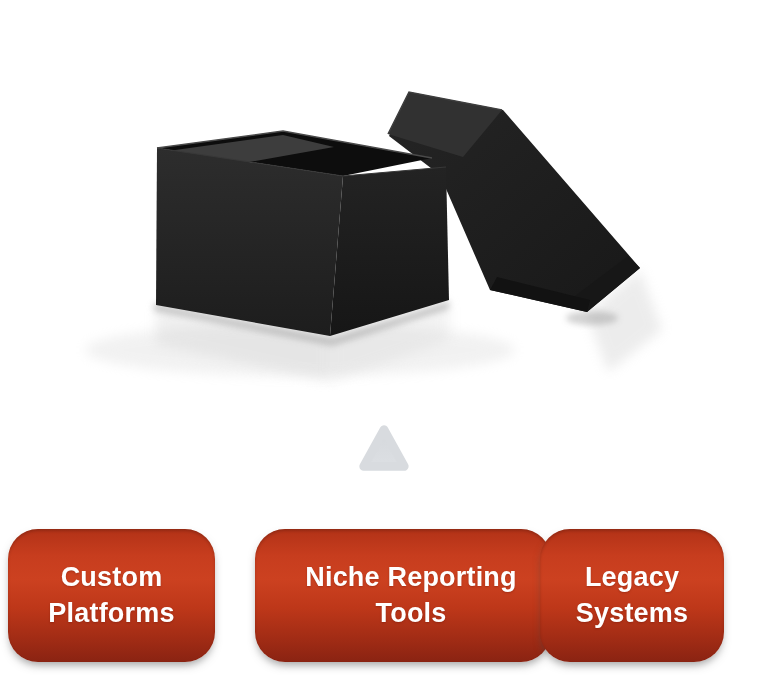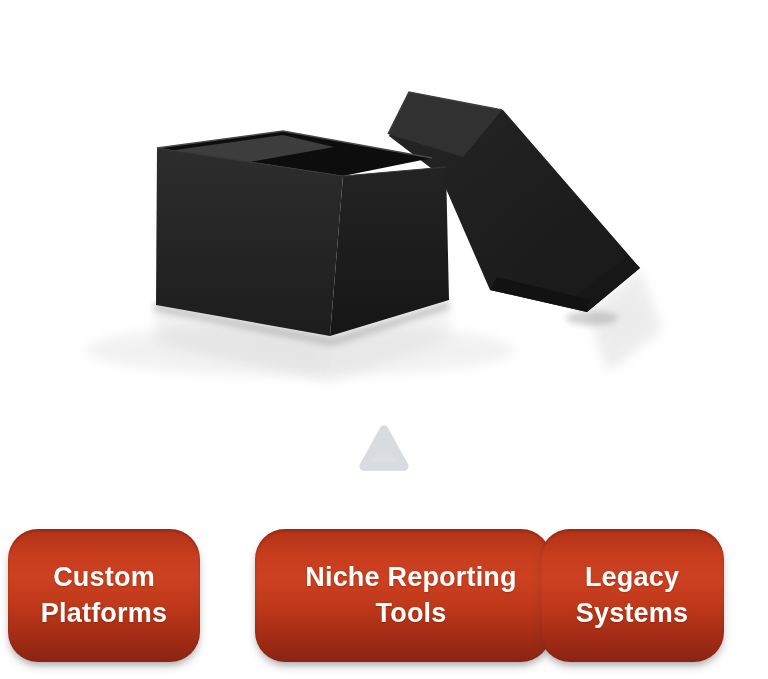--- a/index.html
+++ b/index.html
@@ -27,21 +27,21 @@
     letter-spacing:0.2px;
     background:linear-gradient(180deg,
       #b23217 0%, #c73d1e 20%, #cc4120 38%,
       #bd3719 60%, #a22c15 82%, #8a2312 100%);
     box-shadow:0 5px 9px -2px rgba(70,70,70,.5),
                inset 0 2px 3px rgba(0,0,0,.18);
     text-shadow:0 1px 2px rgba(100,20,5,.35);
     cursor:pointer;
     user-select:none;
   }
-  .pill-1{left:8px;width:192px;}
+  .pill-1{left:8px;width:207px;}
   .pill-2{left:255px;width:296px;padding-left:34px;}
   .pill-3{left:540px;width:184px;}
 </style>
 </head>
 <body>
 
 <div class="stage">
 
   <svg class="illustration" viewBox="0 0 768 679" xmlns="http://www.w3.org/2000/svg" aria-hidden="true">
     <defs>

